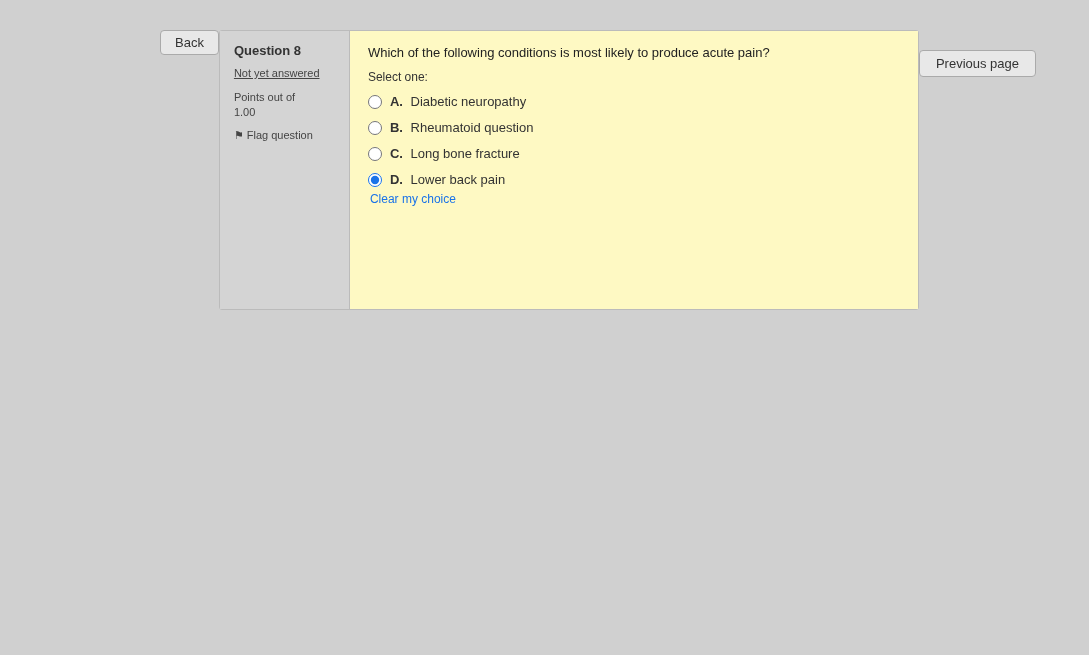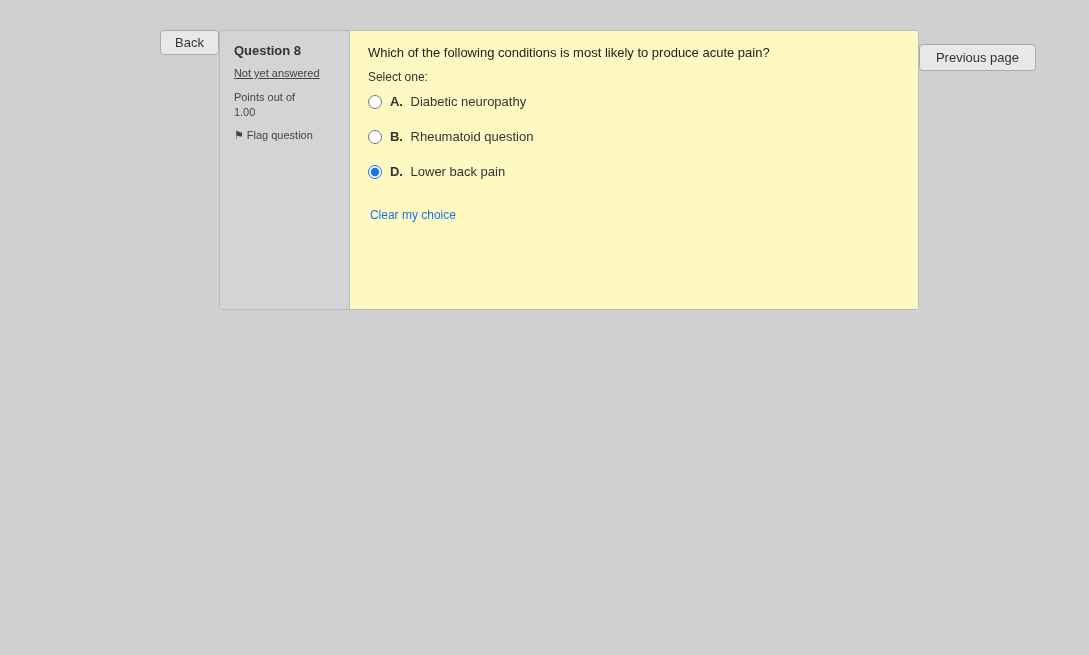--- a/index.html
+++ b/index.html
@@ -100,22 +100,22 @@
     .select-one-label {
       font-size: 12px;
       color: #333;
       margin-bottom: 10px;
     }
 
     .options-list {
       list-style: none;
       display: flex;
       flex-direction: column;
-      gap: 20px;
-      margin-bottom: 28px;
+      gap: 11px;
+      margin-bottom: 4px;
     }
 
     .option-item {
       display: flex;
       align-items: center;
       gap: 8px;
       font-size: 13px;
       color: #333;
       cursor: pointer;
     }
@@ -140,21 +140,21 @@
       margin-left: 2px;
     }
 
     .previous-page-btn {
       background: #e8e8e8;
       border: 1px solid #aaa;
       border-radius: 4px;
       padding: 5px 16px;
       font-size: 13px;
       cursor: pointer;
-      margin-top: 14px;
+      margin-top: 20px;
       color: #333;
     }
   </style>
 </head>
 <body>
 
 <div class="page-wrapper">
 
   <button class="back-btn">Back</button>
 
@@ -186,20 +186,27 @@
           </label>
         </li>
         <li class="option-item">
           <input type="radio" name="quiz-option" id="opt-b" style="">
           <label for="opt-b">
             <span class="option-label">B.</span>
             <span>Rheumatoid question</span>
           </label>
         </li>
         <li class="option-item">
+          <input type="radio" name="quiz-option" id="opt-c" style="">
+          <label for="opt-c">
+            <span class="option-label">C.</span>
+            <span>Long bone fracture</span>
+          </label>
+        </li>
+        <li class="option-item">
           <input type="radio" name="quiz-option" id="opt-d" checked="" style="">
           <label for="opt-d">
             <span class="option-label">D.</span>
             <span>Lower back pain</span>
           </label>
         </li>
       </ul>
 
       <a class="clear-choice-link" href="#">Clear my choice</a>
     </div>

